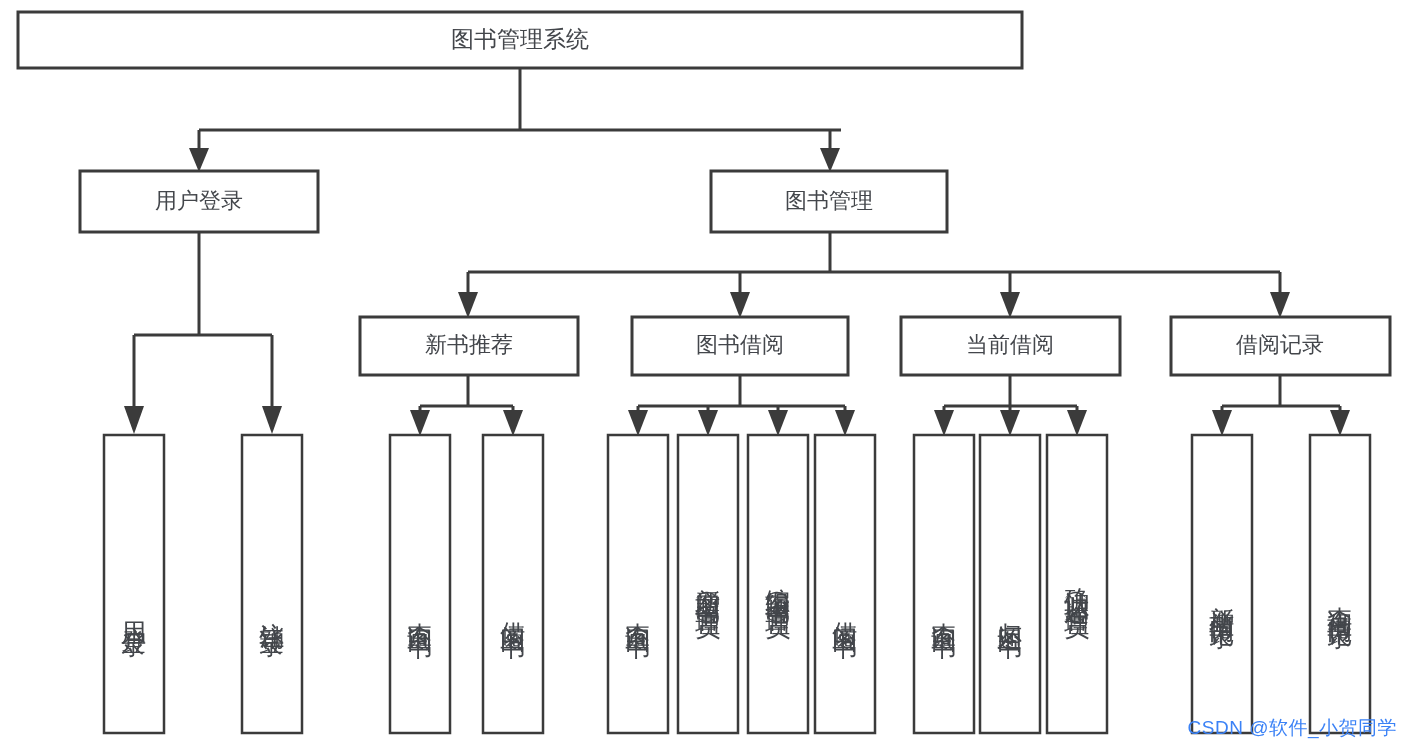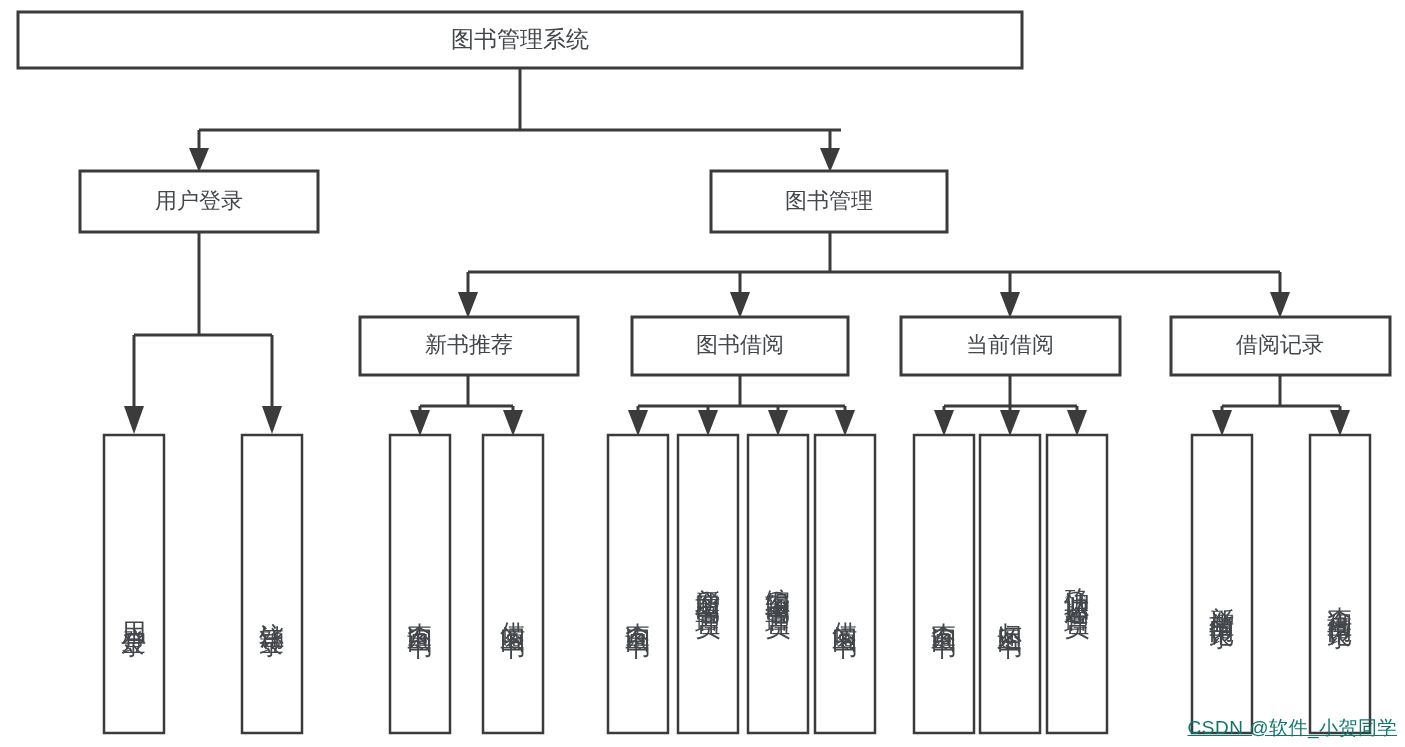--- a/index.html
+++ b/index.html
@@ -53,25 +53,24 @@
   }
   .node-label.root {
     font-size: 23px;
   }
   .watermark {
     position: absolute;
     right: 8px;
     bottom: 6px;
     font-family: "Liberation Sans", "DejaVu Sans", sans-serif;
     font-size: 19px;
-    color: #0f766e;
+    color: #3b82f6;
     letter-spacing: 0.5px;
     white-space: nowrap;
     pointer-events: none;
-    text-decoration: underline;
   }
   
   .vtext-layer {
     position: absolute;
     left: 0;
     top: 0;
     width: 1405px;
     height: 747px;
     pointer-events: none;
   }

